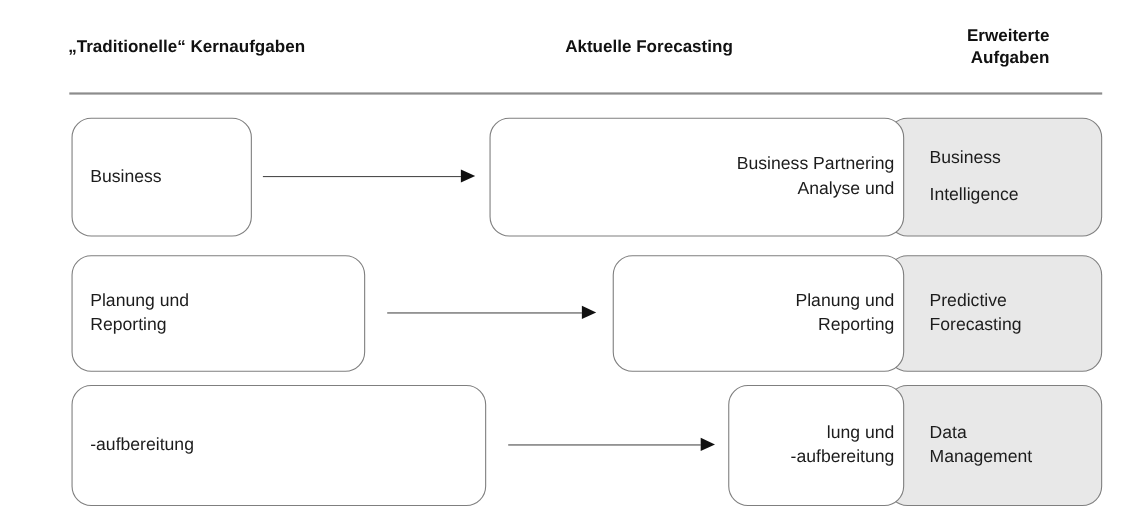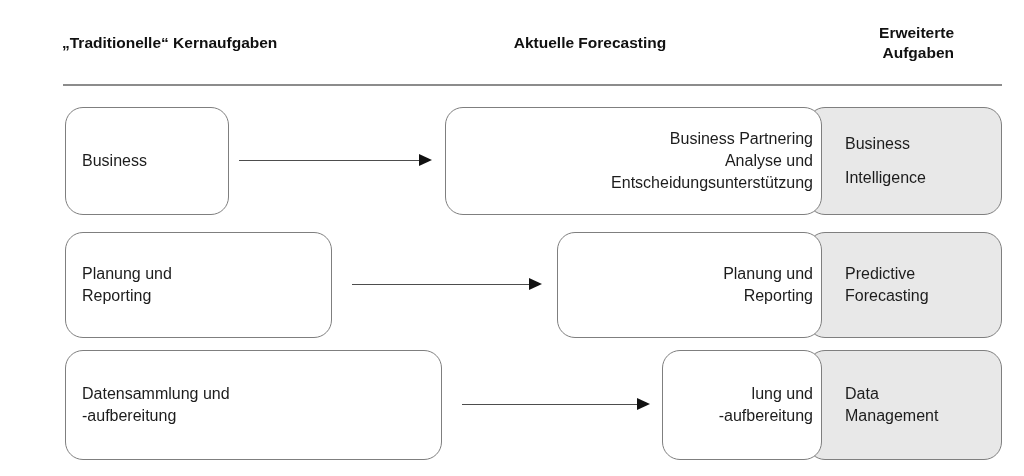--- a/index.html
+++ b/index.html
@@ -111,21 +111,20 @@
     <div>Business</div>
     <div>Intelligence</div>
   </div>
   <div class="box box-left b1-left">
     <div>Business</div>
   </div>
   <div class="arrow arrow-1"></div>
   <div class="box box-mid b1-mid">
     <div>Business Partnering</div>
     <div>Analyse und</div>
-    <div>Entscheidungsunterstützung</div>
   </div>
 
   <div class="box box-gray b2-gray">
     <div>Predictive</div>
     <div>Forecasting</div>
   </div>
   <div class="box box-left b2-left">
     <div>Planung und</div>
     <div>Reporting</div>
   </div>
@@ -133,21 +132,20 @@
   <div class="box box-mid b2-mid">
     <div>Planung und</div>
     <div>Reporting</div>
   </div>
 
   <div class="box box-gray b3-gray">
     <div>Data</div>
     <div>Management</div>
   </div>
   <div class="box box-left b3-left">
-    <div>Datensammlung und</div>
     <div>-aufbereitung</div>
   </div>
   <div class="arrow arrow-3"></div>
   <div class="box box-mid b3-mid">
     <div>lung und</div>
     <div>-aufbereitung</div>
   </div>
 
 </div>
 

